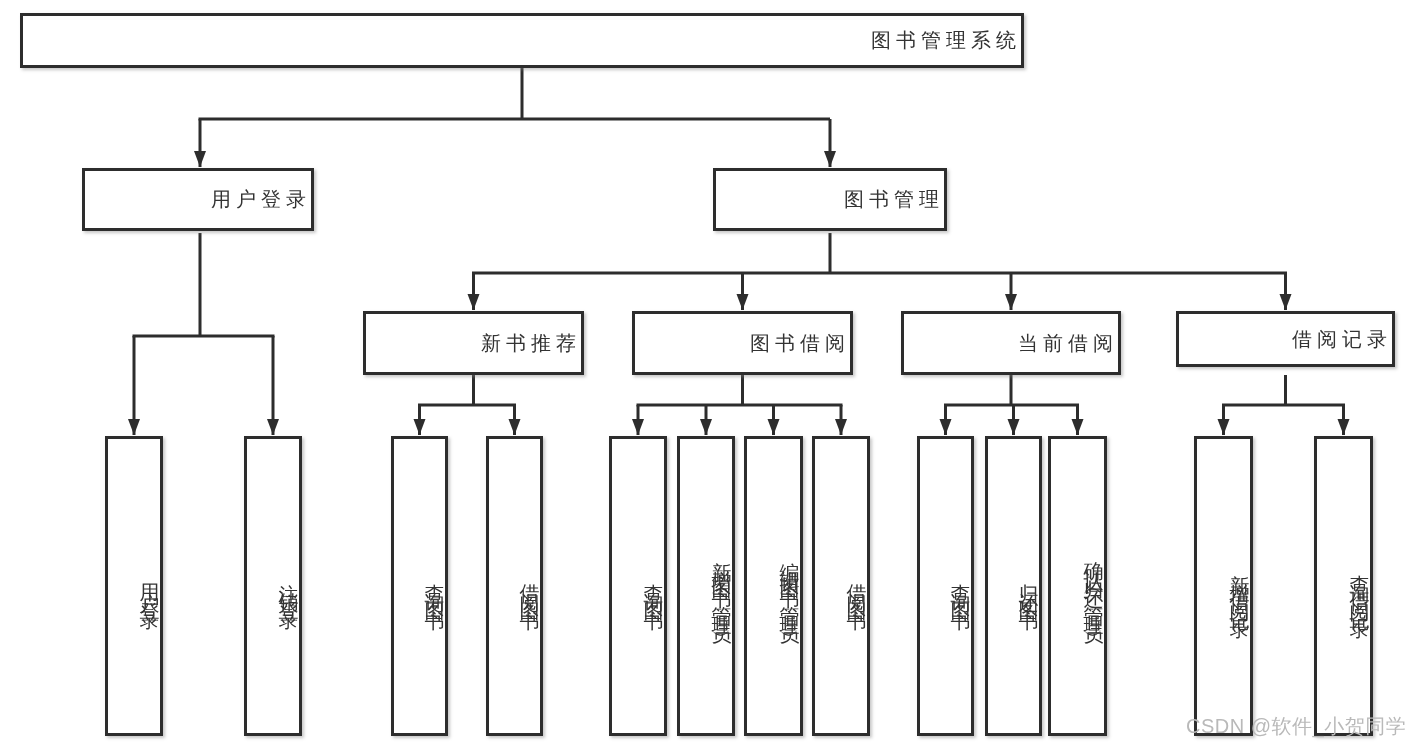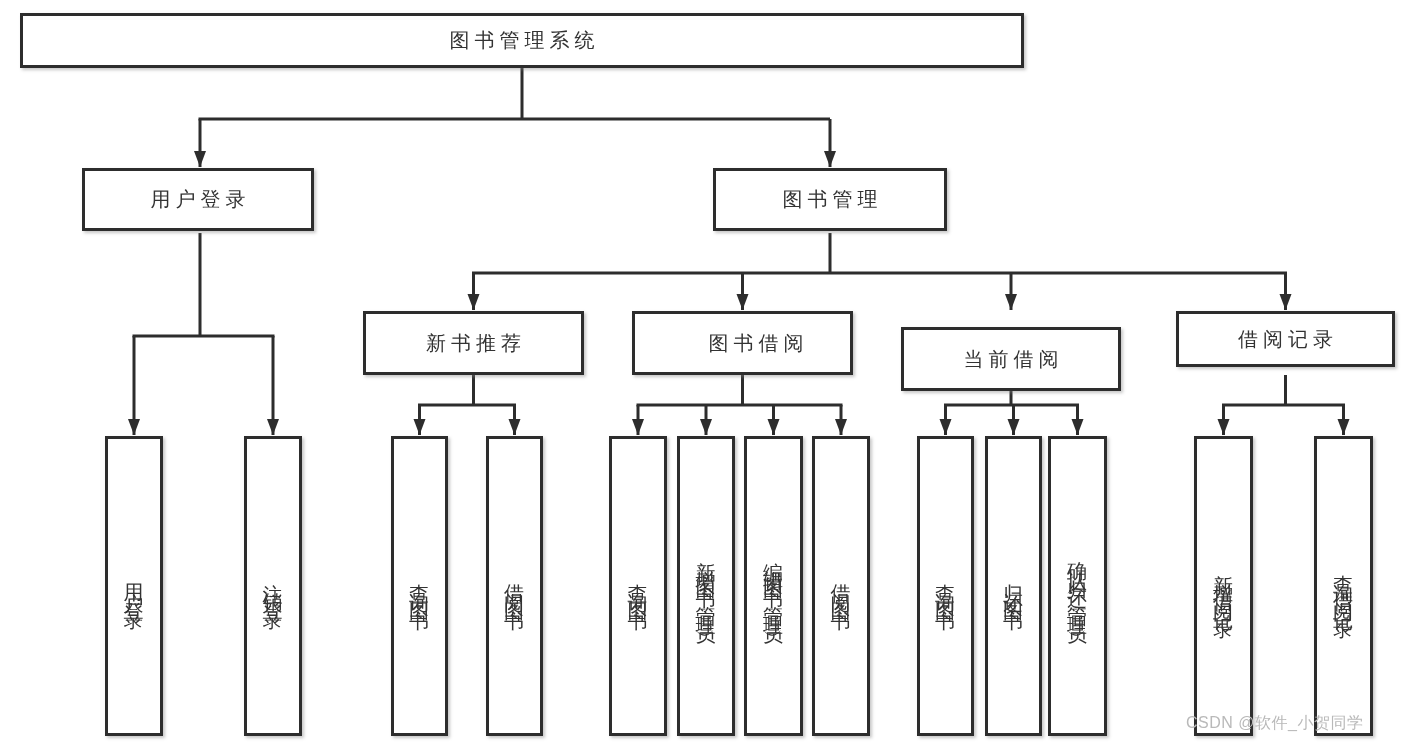--- a/index.html
+++ b/index.html
@@ -22,21 +22,21 @@
     pointer-events: none;
   }
   .node {
     position: absolute;
     box-sizing: border-box;
     border: 3px solid #2d2d2d;
     background: #ffffff;
     color: #333333;
     display: flex;
     align-items: center;
-    justify-content: center;
+    justify-content: flex-end;
     box-shadow: 2px 2px 3px rgba(130,130,130,0.45);
   }
   .hlabel {
     font-size: 20px;
     letter-spacing: 5px;
     text-indent: 5px; 
     white-space: nowrap;
   }
   .leaf {
     top: 436px;
@@ -47,21 +47,21 @@
     text-orientation: mixed;
     font-size: 20px;
     letter-spacing: 9px;
     line-height: 1;
     white-space: nowrap;
   }
   .watermark {
     position: absolute;
     left: 1186px;
     top: 713px;
-    font-size: 16px;
+    font-size: 20px;
     color: #b9b9b9;
     letter-spacing: 0.5px;
     white-space: nowrap;
   }
 </style>
 </head>
 <body>
 
 <div id="canvas">
 
@@ -132,21 +132,21 @@
   <div class="node" style="left:713px; top:168px; width:234px; height:63px;">
     <span class="hlabel">图书管理</span>
   </div>
 
   <div class="node" style="left:363px; top:311px; width:221px; height:64px;">
     <span class="hlabel">新书推荐</span>
   </div>
   <div class="node" style="left:632px; top:311px; width:221px; height:64px;padding-left:27px;">
     <span class="hlabel">图书借阅</span>
   </div>
-  <div class="node" style="left:901px; top:311px; width:220px; height:64px;margin-top:16px;">
+  <div class="node" style="left:901px; top:311px; width:220px; height:64px;">
     <span class="hlabel">当前借阅</span>
   </div>
   <div class="node" style="left:1176px; top:311px; width:219px; height:56px;">
     <span class="hlabel">借阅记录</span>
   </div>
 
   <div class="node leaf" style="left:105px; width:58px;">
     <span class="vlabel">用户登录</span>
   </div>
   <div class="node leaf" style="left:244px; width:58px;">

